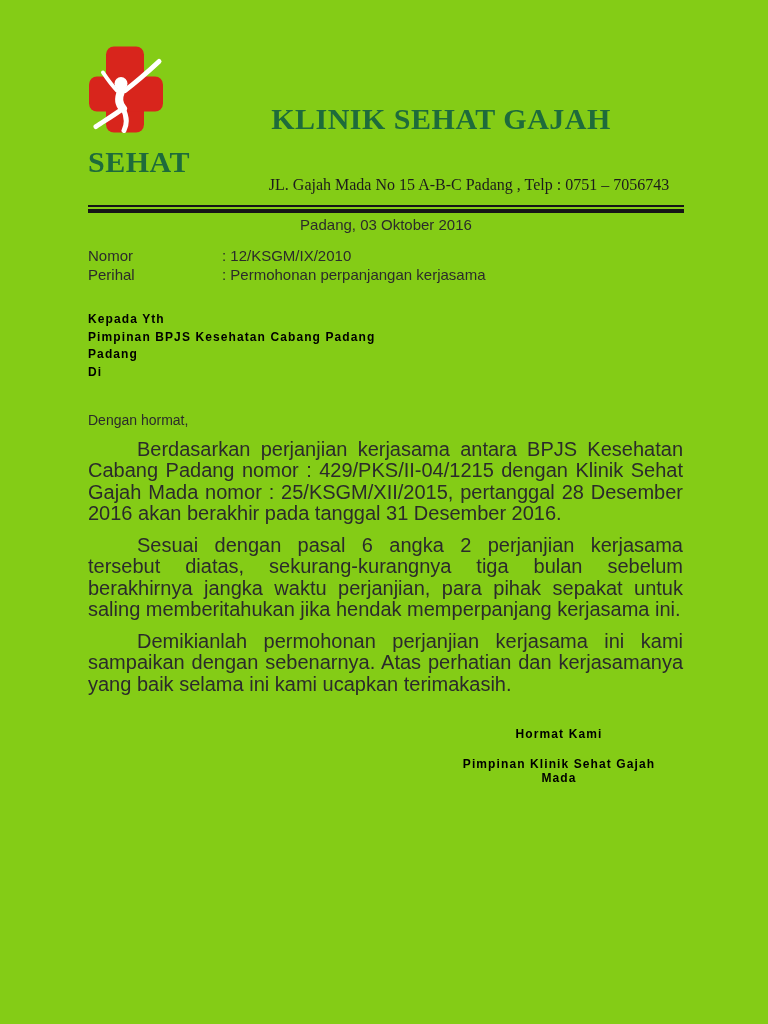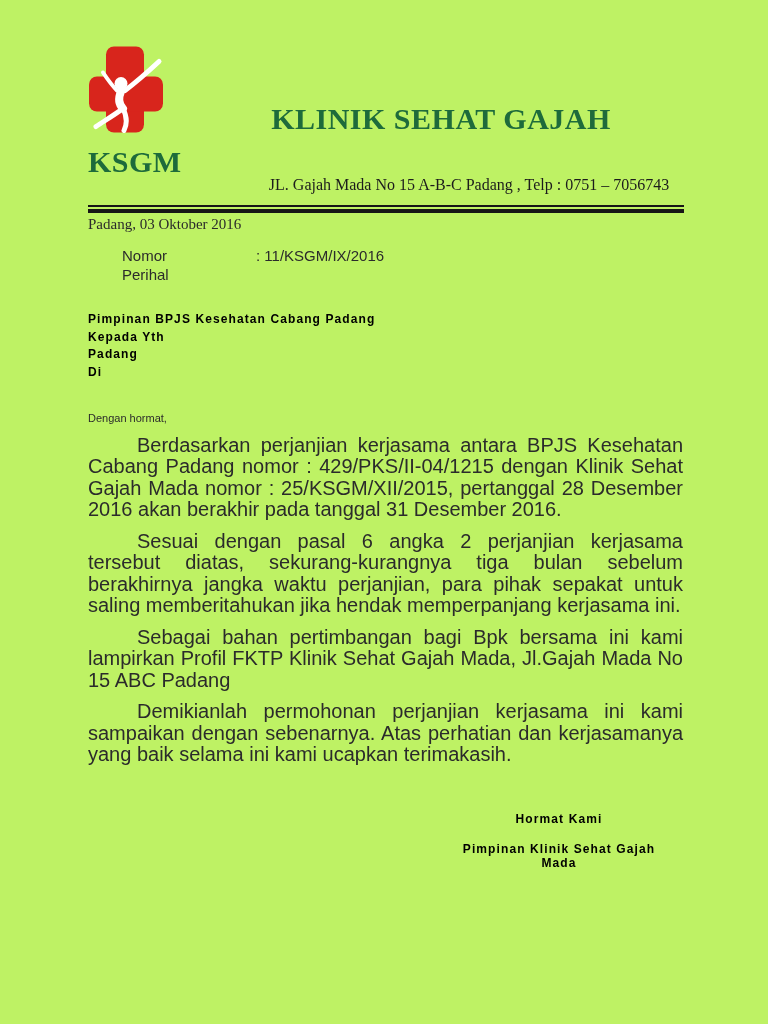--- a/index.html
+++ b/index.html
@@ -7,21 +7,21 @@
   body {
     background: #ffffff;
     font-family: "Liberation Sans", sans-serif;
     color: #2e2e2e;
     overflow: hidden;
   }
   .page {
     position: relative;
     width: 768px;
     height: 1024px;
-    background: #bef264;
+    background: #84cc16;
   }
 
   
   .header { position: relative; height: 205px; }
   .logo {
     position: absolute;
     left: 89px;
     top: 46px;
     width: 74px;
     height: 87px;
@@ -64,62 +64,61 @@
   }
 
   
   .rule { margin: 0 84px 0 88px; }
   .rule .thin  { height: 2px; background: #161616; margin-bottom: 2px; }
   .rule .thick { height: 4px; background: #161616; }
 
   
   .date-line {
     margin: 3px 84px 0 88px;
-    text-align: left;
+    text-align: center;
     font-size: 15px;
     color: #2b2b2b;
-    font-family: Liberation Serif, serif;
   }
 
   
   .meta { margin: 13px 85px 0 88px; font-size: 15px; color: #2b2b2b; }
   .meta-row { display: flex; line-height: 19px; }
   .meta-row .label { flex: 0 0 auto; }
-  .meta-row.gap-wide   .label { width: 134px; margin-left: 34px; }
+  .meta-row.gap-wide   .label { width: 134px; }
   .meta-row.gap-narrow .label { width: 87px; }
 
   
   .recipient {
     margin: 27px 85px 0 88px;
     font-weight: bold;
     font-size: 12px;
     letter-spacing: 1.1px;
     line-height: 17.7px;
     color: #000000;
   }
 
   
   .salutation {
     margin: 30px 85px 11px 88px;
-    font-size: 11px;
+    font-size: 14px;
     color: #2b2b2b;
   }
   .body-text { margin: 0 85px 0 88px; }
   .body-text p {
     font-size: 20px;
     line-height: 21.5px;
     text-align: justify;
     text-indent: 49px;
     color: #2b2b2b;
     margin-bottom: 10px;
   }
 
   
   .closing {
-    margin-top: 46px;
+    margin-top: 32px;
     margin-left: 448px;
     width: 222px;
     text-align: center;
     font-weight: bold;
     font-size: 12px;
     letter-spacing: 1.1px;
     color: #000000;
   }
   .closing .line1 { margin-bottom: 16px; }
 </style>
@@ -137,54 +136,54 @@
       <g fill="none" stroke="#ffffff" stroke-linecap="round">
         <path d="M 36 44 C 44 38, 56 28, 70 15" stroke-width="5"></path>
         <path d="M 28 44 C 22 38, 18 32, 14 26" stroke-width="4"></path>
         <path d="M 32 45 C 29 52, 30 58, 34 62" stroke-width="8"></path>
         <path d="M 34 62 C 26 68, 16 74, 7 80" stroke-width="5"></path>
         <path d="M 34 62 C 38 70, 38 78, 35 84" stroke-width="5"></path>
       </g>
       <circle cx="32" cy="37" r="6.5" fill="#ffffff"></circle>
     </svg>
     <div class="clinic-title-1">KLINIK SEHAT GAJAH</div>
-    <div class="clinic-title-2">KSGM</div>
+    <div class="clinic-title-2">SEHAT</div>
     <div class="clinic-address">JL. Gajah Mada No 15 A-B-C Padang , Telp : 0751 – 7056743</div>
   </div>
 
   <div class="rule">
     <div class="thin"></div>
     <div class="thick"></div>
   </div>
 
   <div class="date-line">Padang, 03 Oktober 2016</div>
 
   <div class="meta">
     <div class="meta-row gap-wide">
       <span class="label">Nomor</span>
-      <span class="value">: 11/KSGM/IX/2016</span>
+      <span class="value">: 12/KSGM/IX/2010</span>
     </div>
     <div class="meta-row gap-wide">
       <span class="label">Perihal</span>
+      <span class="value">: Permohonan perpanjangan kerjasama</span>
     </div>
   </div>
 
   <div class="recipient">
+    <div>Kepada Yth</div>
     <div>Pimpinan BPJS Kesehatan Cabang Padang</div>
-    <div>Kepada Yth</div>
     <div>Padang</div>
     <div>Di</div>
   </div>
 
   <div class="salutation">Dengan hormat,</div>
 
   <div class="body-text">
     <p>Berdasarkan perjanjian kerjasama antara BPJS Kesehatan Cabang Padang nomor : 429/PKS/II-04/1215 dengan Klinik Sehat Gajah Mada nomor : 25/KSGM/XII/2015, pertanggal 28 Desember 2016  akan berakhir pada tanggal 31 Desember 2016.</p>
     <p>Sesuai dengan pasal 6 angka 2  perjanjian kerjasama tersebut diatas, sekurang-kurangnya tiga bulan sebelum berakhirnya jangka waktu perjanjian,  para pihak sepakat untuk saling memberitahukan jika hendak memperpanjang kerjasama ini.</p>
-    <p>Sebagai bahan pertimbangan bagi Bpk bersama ini kami lampirkan Profil FKTP Klinik Sehat Gajah Mada, Jl.Gajah Mada No 15 ABC Padang</p>
     <p>Demikianlah permohonan perjanjian kerjasama ini kami sampaikan dengan sebenarnya. Atas perhatian dan kerjasamanya yang baik selama ini kami ucapkan terimakasih.</p>
   </div>
 
   <div class="closing">
     <div class="line1">Hormat Kami</div>
     <div class="line2">Pimpinan Klinik Sehat Gajah  Mada</div>
   </div>
 
 </div>
 

